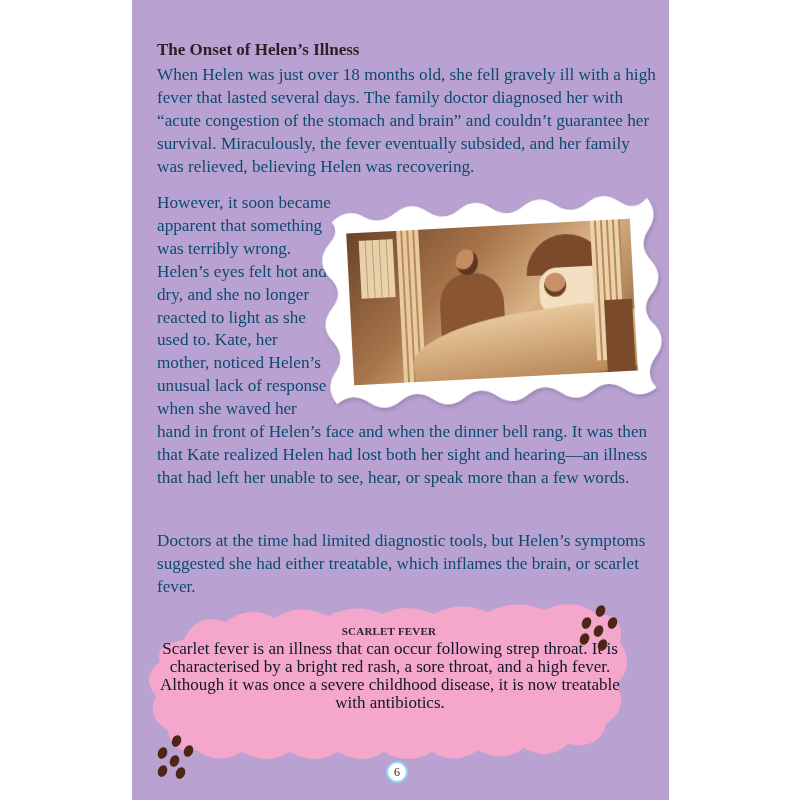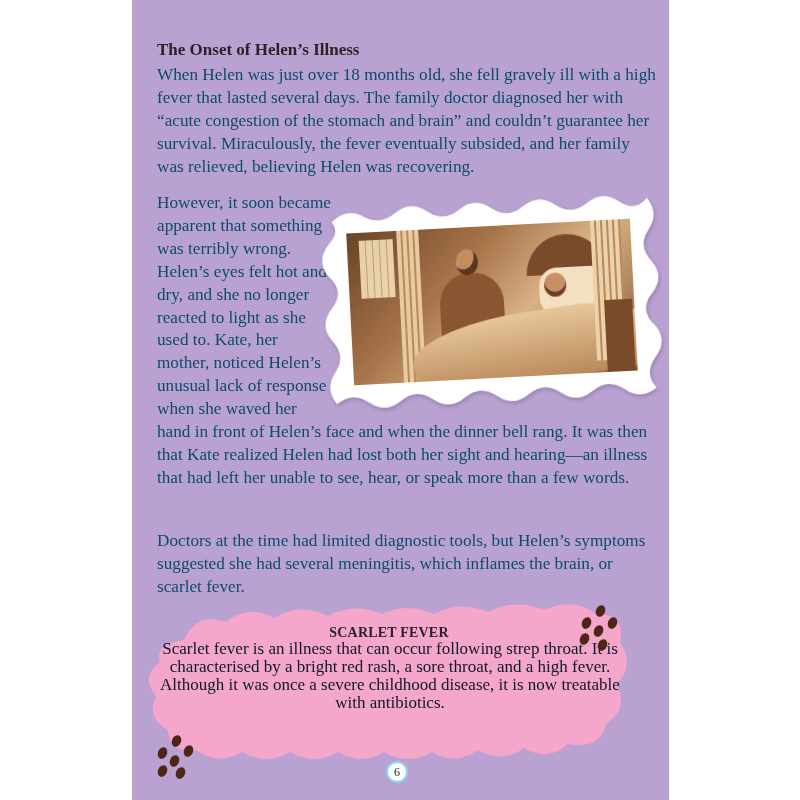--- a/index.html
+++ b/index.html
@@ -54,21 +54,21 @@
   .photo .blanket { position:absolute; left:60px; top:88px; width:230px; height:70px;
     border-radius: 50% 30% 0 0; background: linear-gradient(180deg,#e7c79a,#b9895b); transform: rotate(-6deg); }
   .photo .side-table { position:absolute; right:2px; top:80px; width:28px; height:72px; background:#7a4a2a; }
 
   .info-box {
     position: absolute; left: 12px; top: 600px; width: 490px; height: 160px;
   }
   .info-box svg { position: absolute; left: 0; top: 0; }
   .info-title {
     position: absolute; left: 0; top: 25px; width: 490px; text-align: center; margin: 0;
-    font-size: 14px; font-weight: bold; color: #2b2226; letter-spacing: 0.2px;
+    font-size: 11px; font-weight: bold; color: #2b2226; letter-spacing: 0.2px;
   }
   .info-text {
     position: absolute; left: 16px; top: 40px; width: 460px; text-align: center; margin: 0;
     font-size: 17px; line-height: 18px; color: #0f172a;
   }
   .dots { position: absolute; }
   .dots span {
     position: absolute; width: 9px; height: 12px; border-radius: 50%;
     background: #4e2618; transform: rotate(25deg);
   }
@@ -86,21 +86,21 @@
 <body>
 
 <div class="page">
 
   <h2 class="heading">The Onset of Helen’s Illness</h2>
 
   <p class="para p1">When Helen was just over 18 months old, she fell gravely ill with a high fever that lasted several days. The family doctor diagnosed her with “acute congestion of the stomach and brain” and couldn’t guarantee her survival. Miraculously, the fever eventually subsided, and her family was relieved, believing Helen was recovering.</p>
 
   <p class="para p2"><span class="float-spacer"></span><span>However, it soon became apparent that something was terribly wrong. Helen’s eyes felt hot and dry, and she no longer reacted to light as she used to. Kate, her mother, noticed Helen’s unusual lack of response when she waved her hand in front of Helen’s face and when the dinner bell rang. It was then that Kate realized Helen had lost both her sight and hearing—an illness that had left her unable to see, hear, or speak more than a few words.</span></p>
 
-  <p class="para p3">Doctors at the time had limited diagnostic tools, but Helen’s symptoms suggested she had several meningitis, which inflames the brain, or scarlet fever.</p>
+  <p class="para p3">Doctors at the time had limited diagnostic tools, but Helen’s symptoms suggested she had either treatable, which inflames the brain, or scarlet fever.</p>
 
   <div class="photo-frame">
     <svg width="340" height="212" viewBox="0 0 340 212">
       <path fill="#ffffff" d="
         M14,18
         Q30,4 46,14 Q62,24 78,12 Q94,0 110,12 Q126,24 142,12 Q158,0 174,12 Q190,24 206,12 Q222,0 238,12 Q254,24 270,12 Q286,0 302,12 Q318,24 330,10
         Q342,26 330,42 Q318,58 332,74 Q344,90 330,106 Q316,122 332,138 Q344,154 330,170 Q318,186 330,200
         Q314,212 298,200 Q282,188 266,200 Q250,212 234,200 Q218,188 202,200 Q186,212 170,200 Q154,188 138,200 Q122,212 106,200 Q90,188 74,200 Q58,212 42,200 Q26,188 10,200
         Q-2,184 10,168 Q22,152 8,136 Q-4,120 10,104 Q24,88 8,72 Q-4,56 10,40 Q22,28 14,18 Z"></path>
     </svg>

